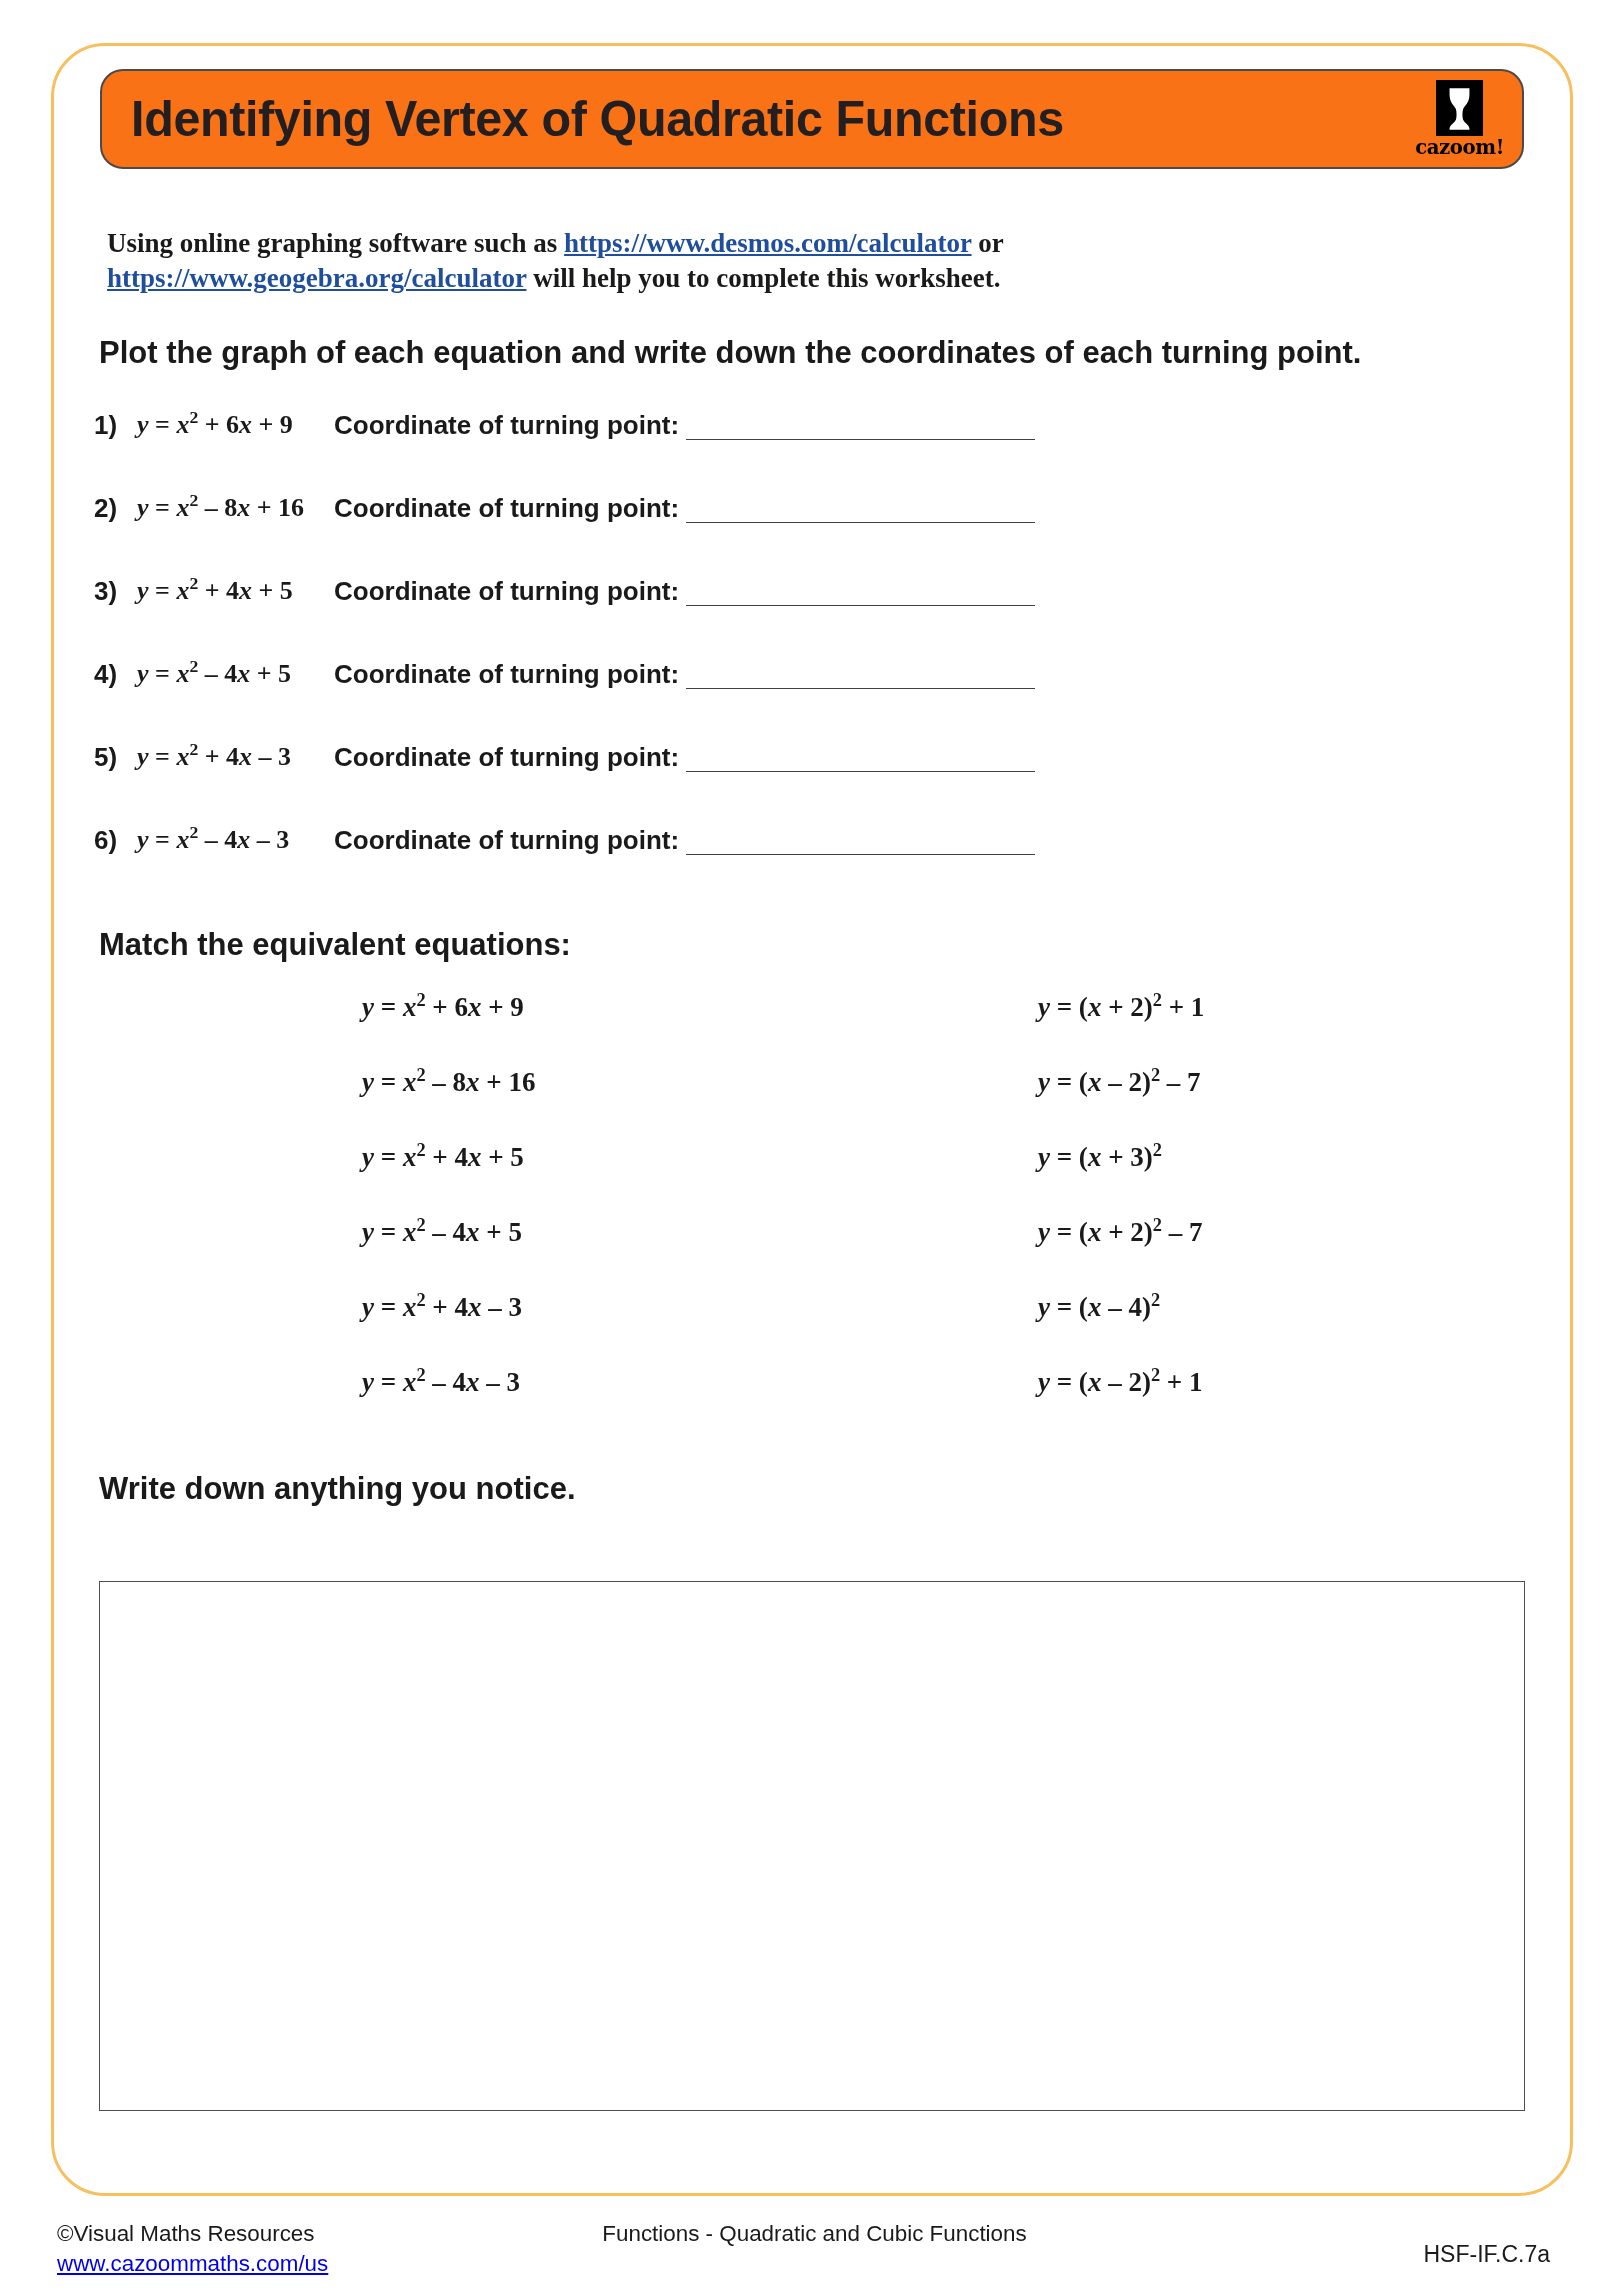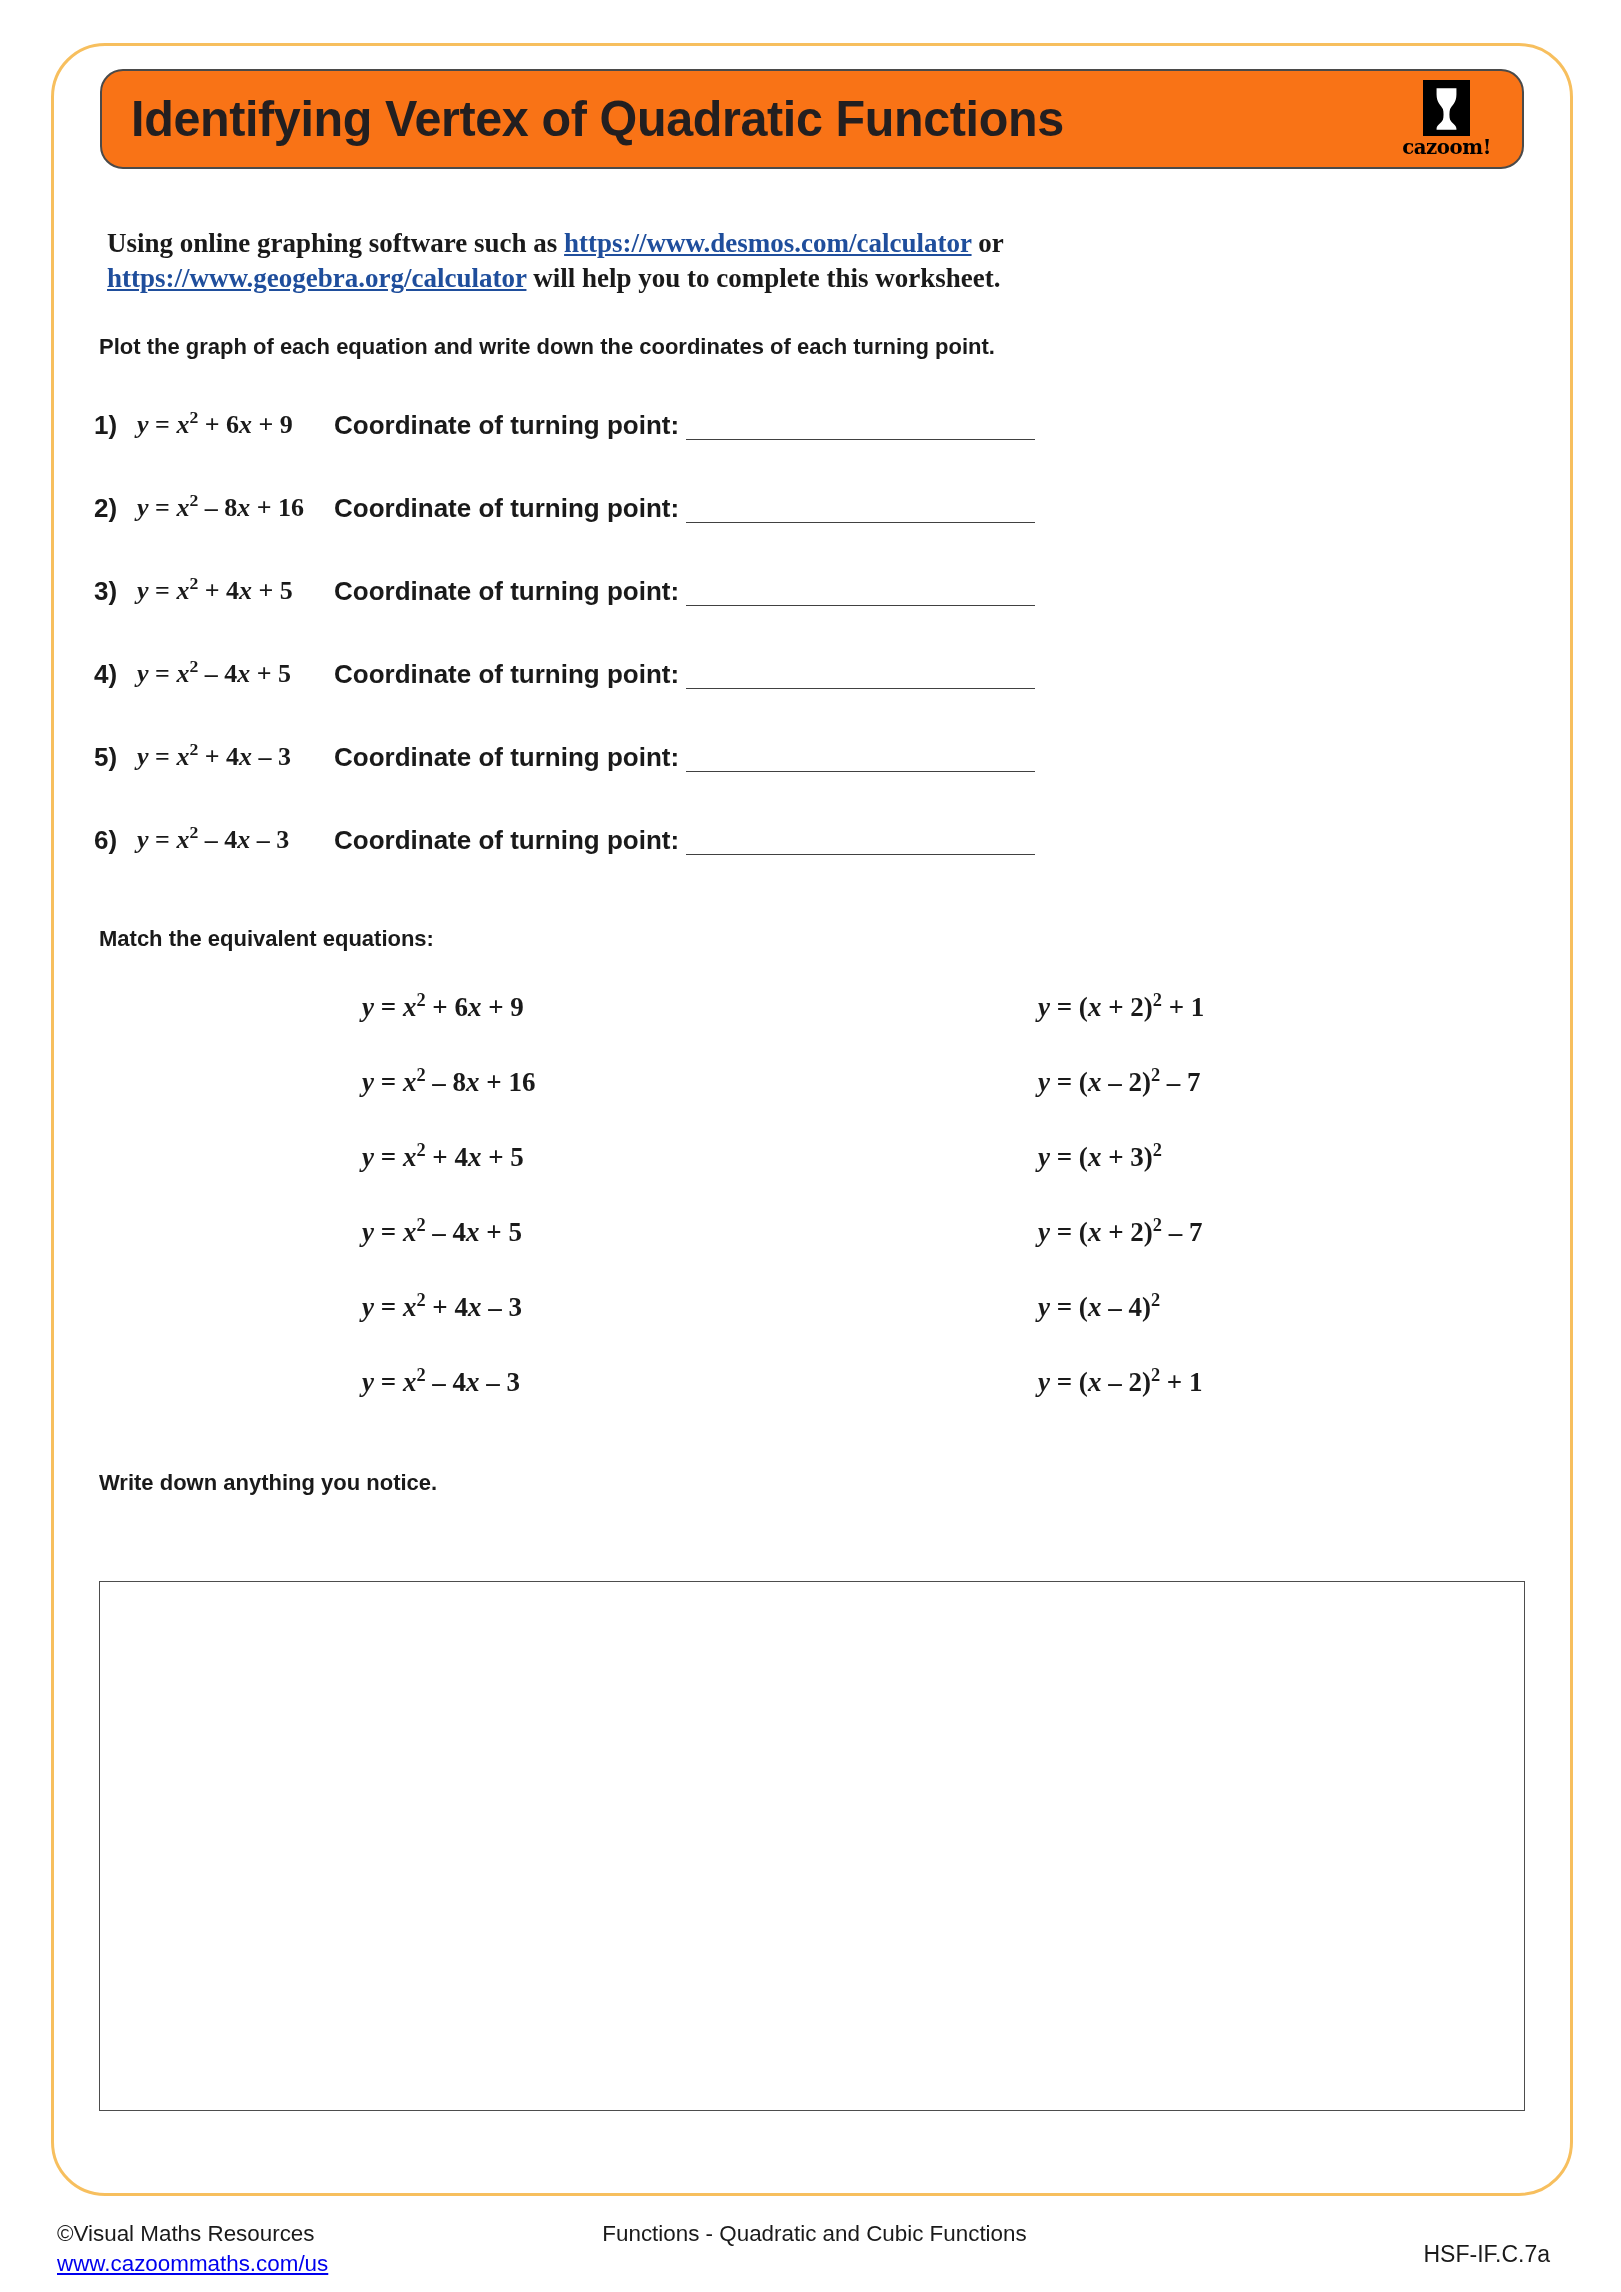--- a/index.html
+++ b/index.html
@@ -52,21 +52,21 @@
     color: #231f20;
     padding-left: 30px;
     transform: scaleX(0.97);
     transform-origin: left center;
     white-space: nowrap;
   }
   .logo {
     display: flex;
     flex-direction: column;
     align-items: center;
-    padding-right: 31px;
+    padding-right: 18px;
   }
   .logo-mark {
     width: 47px;
     height: 56px;
     background: #000000;
     display: block;
   }
   .logo-word {
     font-family: "DejaVu Serif", "Liberation Serif", serif;
     font-weight: bold;
@@ -92,21 +92,21 @@
   .link {
     color: #1f4e9c;
     text-decoration: underline;
   }
 
   .instruction {
     position: absolute;
     left: 99px;
     font-family: "Liberation Sans Narrow", "Liberation Sans", sans-serif;
     font-weight: bold;
-    font-size: 22px;
+    font-size: 31px;
     color: #1a1a1a;
     line-height: 1.3;
   }
   #instruction-plot { top: 333px; }
   #instruction-match { top: 925px; }
   #instruction-notice { top: 1469px; }
 
   
   .questions {
     position: absolute;

